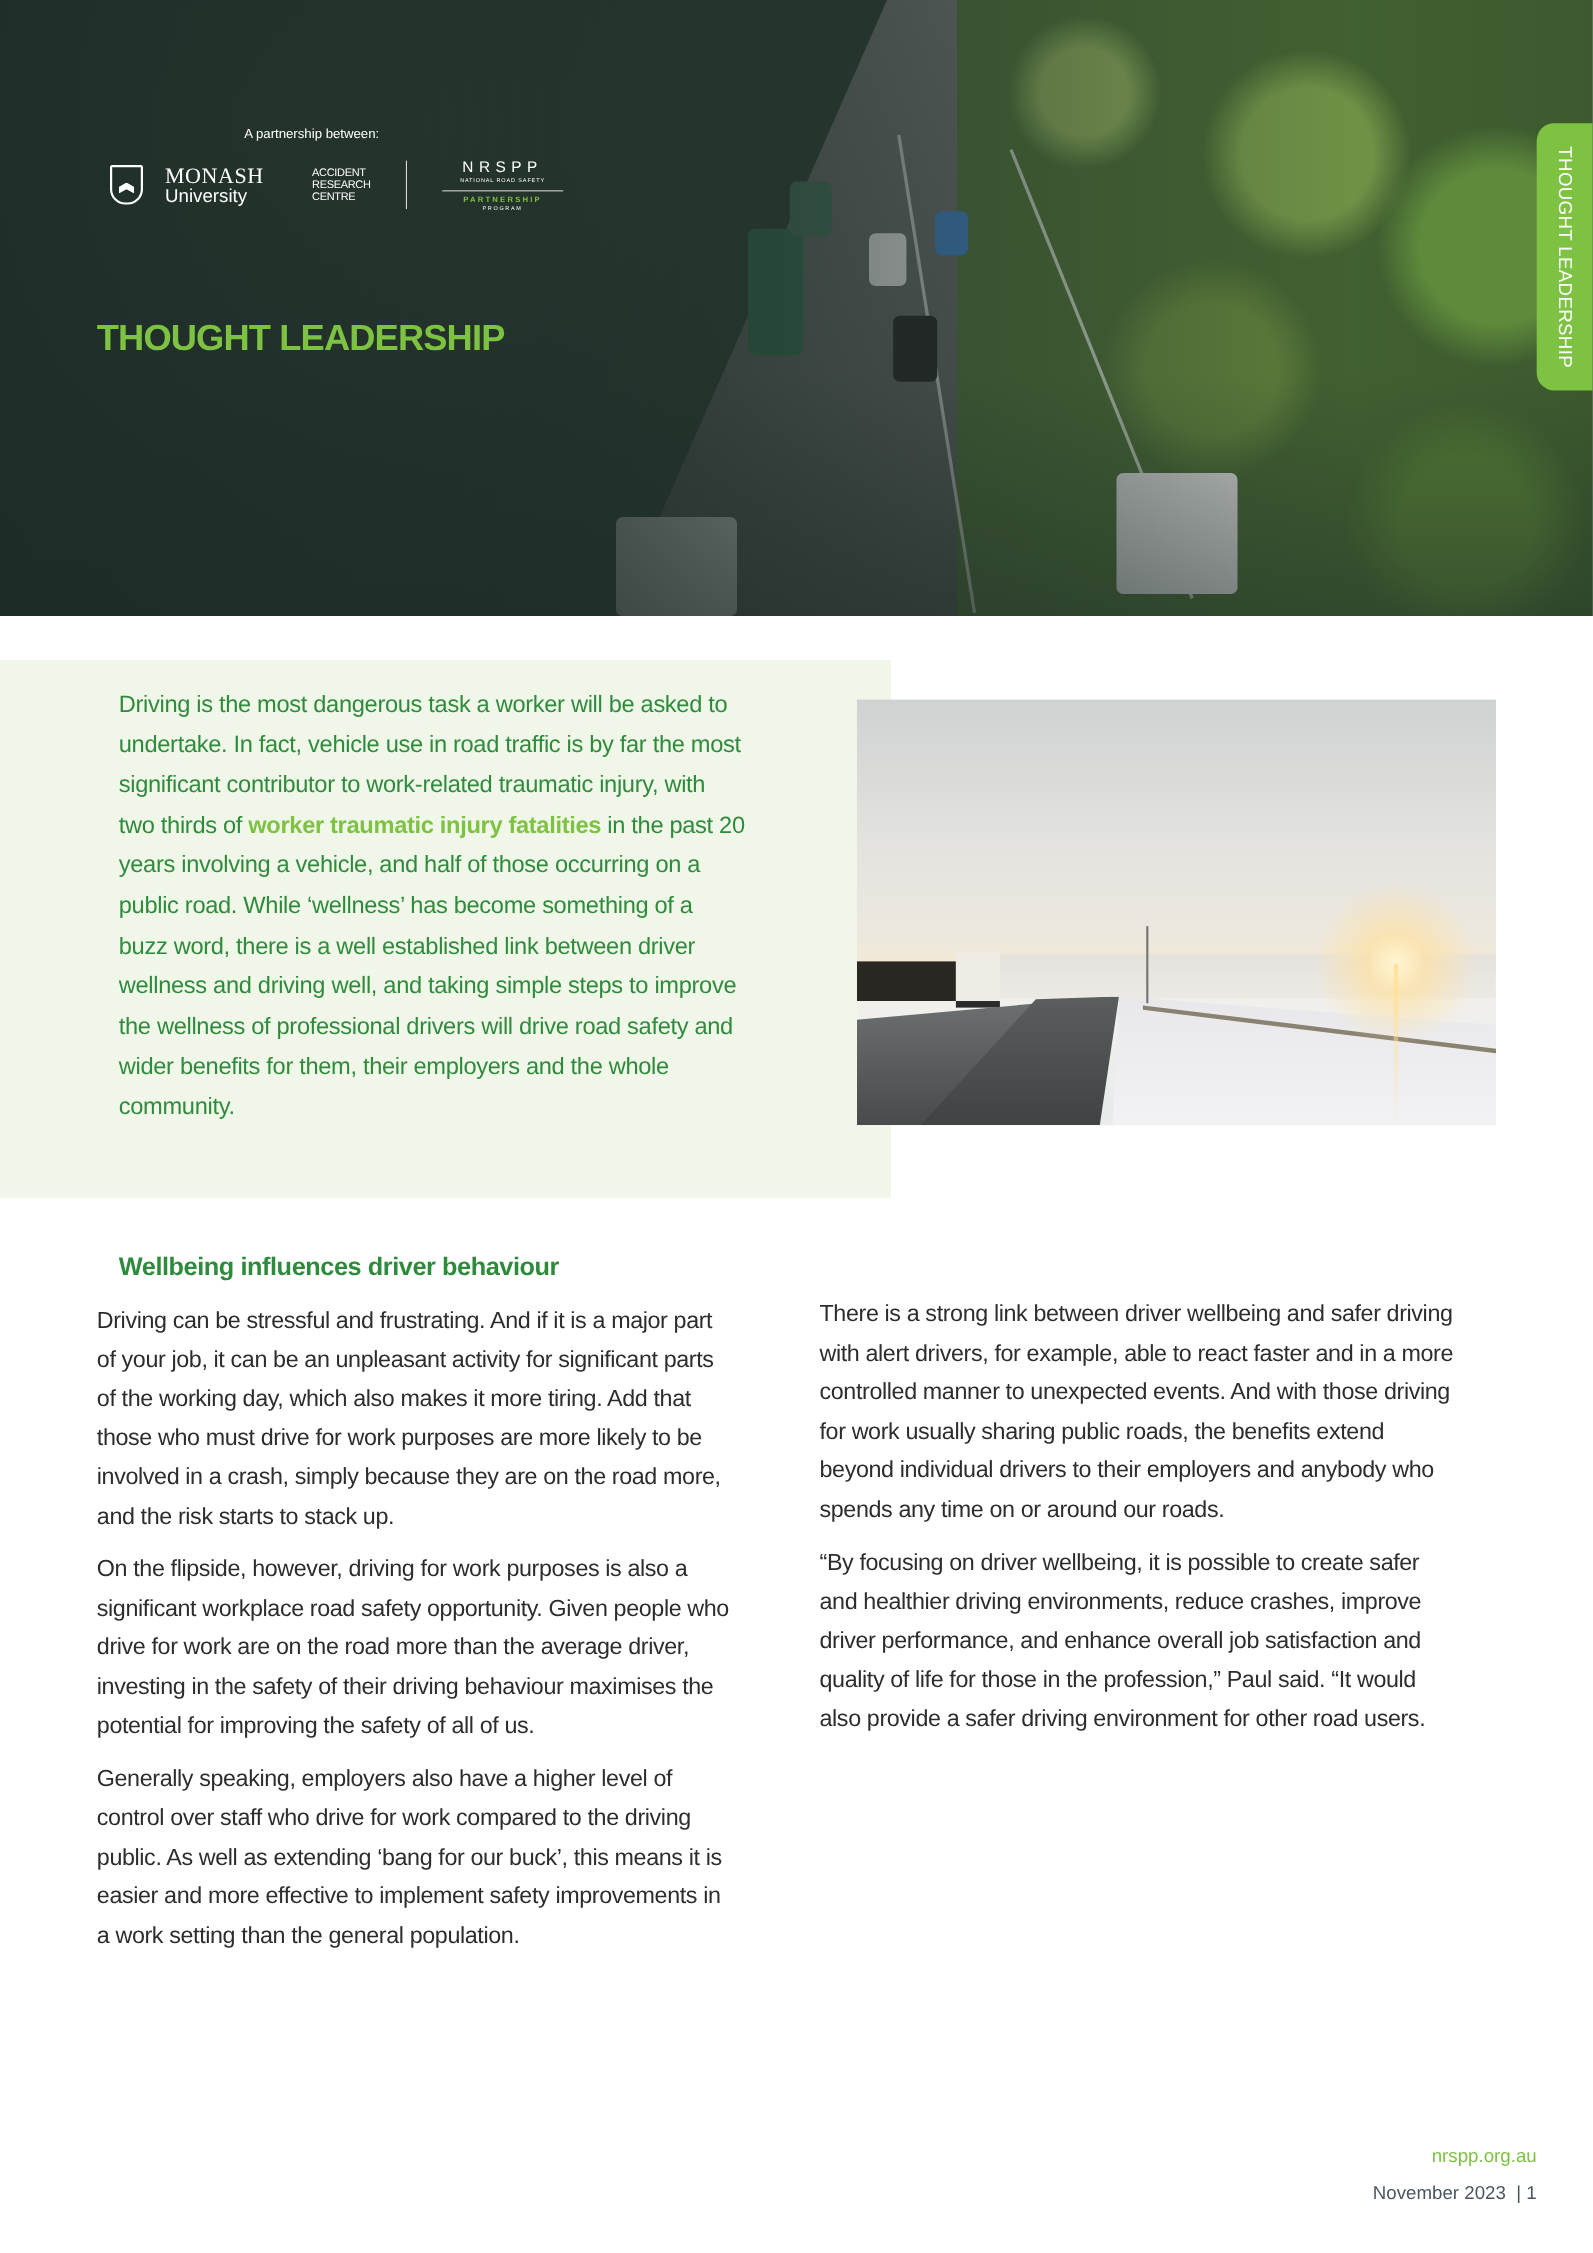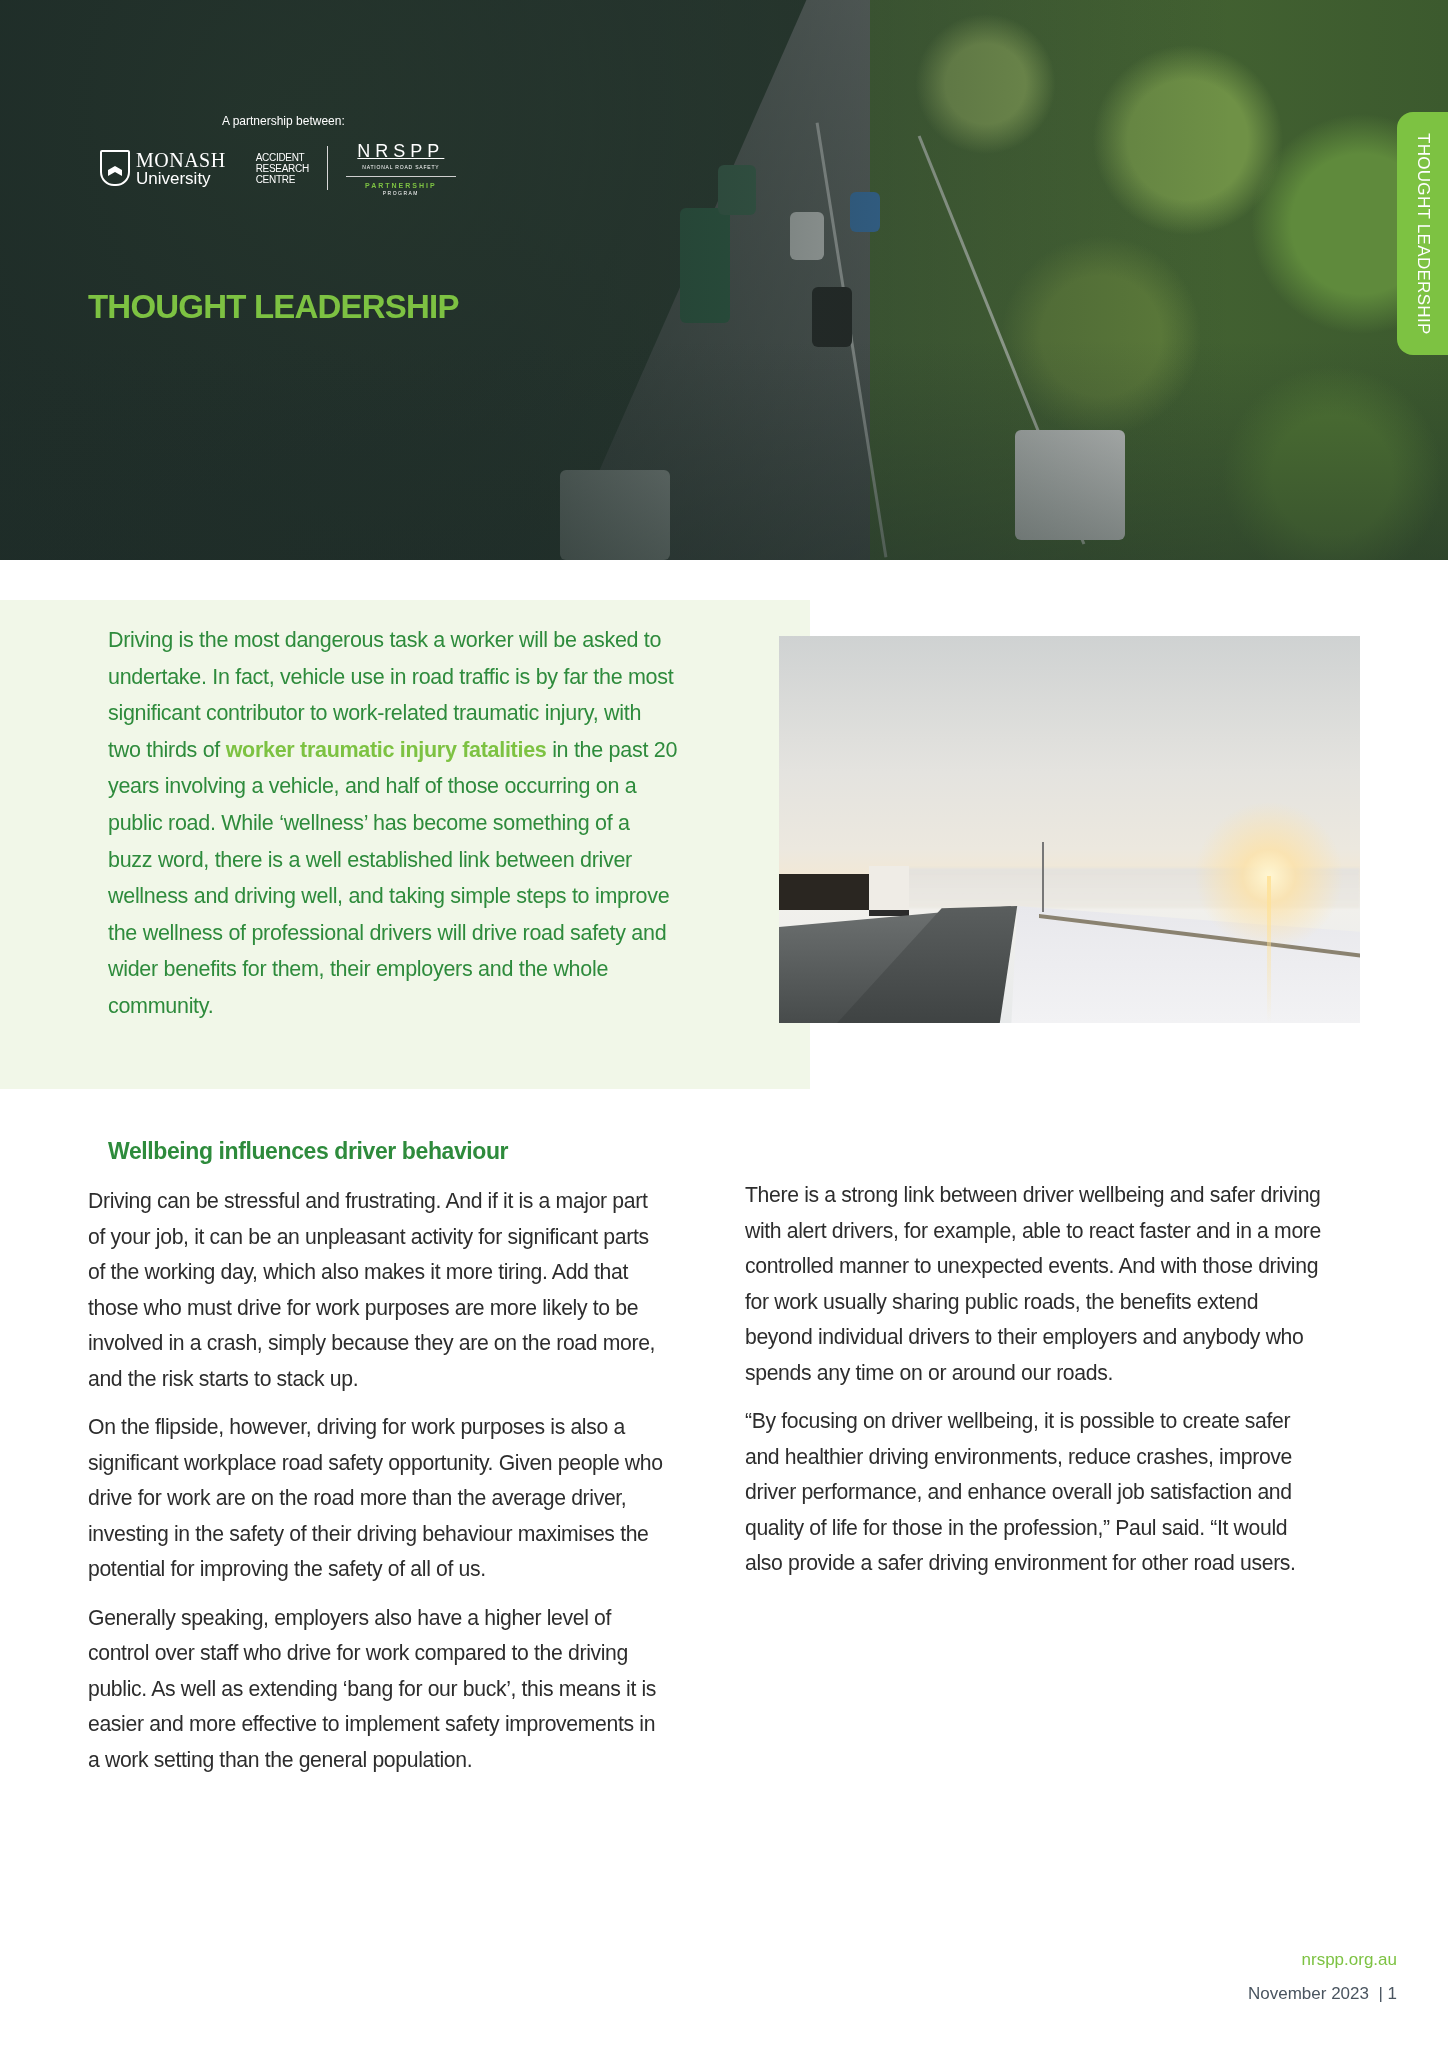--- a/index.html
+++ b/index.html
@@ -23,30 +23,30 @@
       background: linear-gradient(180deg, #6b6f6e 0%, #4f5453 100%);
       clip-path: polygon(44% 0, 58% 0, 100% 100%, 0 100%); }
     .hero .lane { position: absolute; background: rgba(235,235,235,0.65); width: 3px; }
     .hero .car { position: absolute; border-radius: 6px; }
     .hero .overlay { position: absolute; inset: 0;
       background: linear-gradient(90deg, rgba(30,44,40,0.92) 0%, rgba(32,46,42,0.78) 35%, rgba(35,50,45,0.35) 65%, rgba(0,0,0,0) 85%); }
     .hero .overlay-bottom { position: absolute; left: 0; right: 0; bottom: 0; height: 220px;
       background: linear-gradient(180deg, rgba(30,44,40,0) 0%, rgba(30,44,40,0.45) 100%); }
 
     .partner-label { position: absolute; left: 222px; top: 114px; font-size: 12px; color: #ffffff; }
-    .logos { position: absolute; left: 100px; top: 142px; height: 52px; display: flex; align-items: center; color: #fff; }
+    .logos { position: absolute; left: 100px; top: 142px; height: 52px; display: flex; align-items: center; color: #fff; gap: 14px; }
     .monash-shield { width: 30px; height: 36px; border: 2px solid #fff; border-radius: 2px 2px 14px 14px; position: relative; }
     .monash-shield::after { content: ""; position: absolute; left: 6px; top: 14px; width: 14px; height: 10px; background: #fff; clip-path: polygon(0 40%, 50% 0, 100% 40%, 100% 100%, 50% 60%, 0 100%); }
     .monash-text { margin-left: 6px; line-height: 1; }
     .monash-text .m1 { font-family: "Liberation Serif", serif; font-size: 20px; letter-spacing: 0.5px; }
     .monash-text .m2 { font-size: 17px; font-weight: 300; }
     .arc { margin-left: 30px; font-size: 10px; line-height: 11px; letter-spacing: -0.3px; }
     .logo-divider { width: 1px; height: 44px; background: #d8d8d8; margin: 0 18px; }
     .nrspp { text-align: center; width: 110px; }
-    .nrspp .n1 { font-size: 18px; letter-spacing: 5px; font-weight: 400; text-decoration: underline; }
+    .nrspp .n1 { font-size: 14px; letter-spacing: 5px; font-weight: 400; }
     .nrspp .n2 { font-size: 5px; letter-spacing: 0.8px; margin-top: 2px; }
     .nrspp .line { height: 1px; background: #cfcfcf; margin: 6px 0 5px; }
     .nrspp .n3 { font-size: 7px; font-weight: 700; color: #7dc242; letter-spacing: 2px; }
     .nrspp .n4 { font-size: 5px; letter-spacing: 1.5px; margin-top: 1px; }
 
     .kicker { position: absolute; left: 88px; top: 288px; font-size: 33px; font-weight: 700; color: #7dc242; letter-spacing: -0.8px; }
     .hero-title { position: absolute; left: 88px; top: 358px; width: 1250px; font-size: 52px; line-height: 72px; font-weight: 700; color: #ffffff; letter-spacing: -1.2px; }
 
     .side-tab { position: absolute; left: 1397px; top: 112px; width: 51px; height: 243px; background: #7dc242; border-radius: 16px 0 0 16px;
       display: flex; align-items: center; justify-content: center; }

